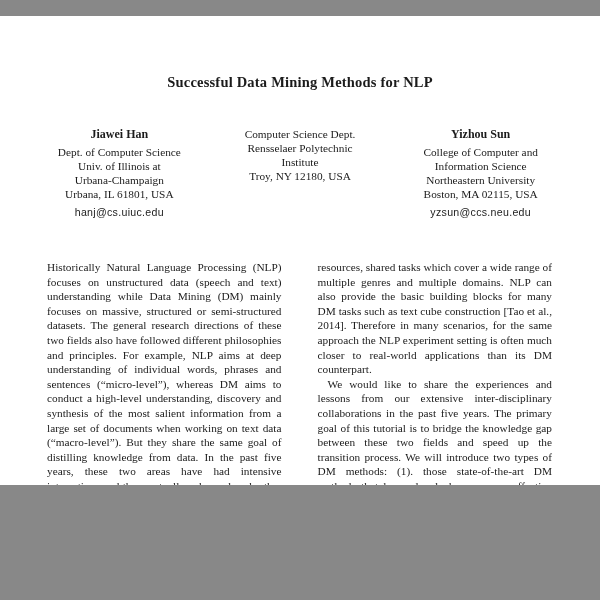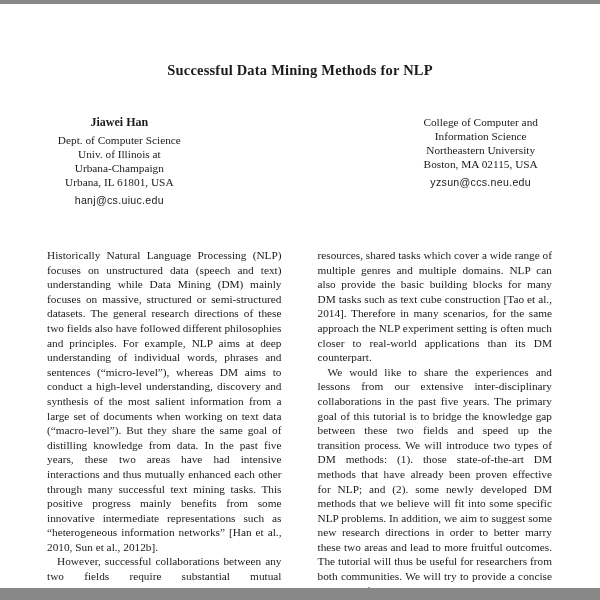--- a/index.html
+++ b/index.html
@@ -1,19 +1,19 @@
 <!DOCTYPE html>
 <html><head>
 <meta charset="utf-8">
 <style>
   html, body { margin: 0; padding: 0; background: #888; }
   .page {
     width: 600px;
-    height: 584px;
-    margin: 4px auto;
+    height: 469px;
+    margin: 16px auto;
     background: #ffffff;
     color: #1b1b1b;
     font-family: "Liberation Serif", "DejaVu Serif", serif;
     overflow: hidden;
     position: relative;
     box-sizing: border-box;
   }
   .title {
     margin-top: 58px;
     text-align: center;
@@ -90,23 +90,28 @@
     <div class="author">
       <div class="name">Jiawei Han</div>
       <div class="affiliation">Dept. of Computer Science
 Univ. of Illinois at
 Urbana-Champaign
 Urbana, IL 61801, USA</div>
       <div class="email">hanj@cs.uiuc.edu</div>
     </div>
 
     <div class="author">
+      <div class="affiliation">Computer Science Dept.
+Rensselaer Polytechnic
+Institute
+Troy, NY 12180, USA</div>
     </div>
 
     <div class="author">
+      <div class="name">Yizhou Sun</div>
       <div class="affiliation">College of Computer and
 Information Science
 Northeastern University
 Boston, MA 02115, USA</div>
       <div class="email">yzsun@ccs.neu.edu</div>
     </div>
 
   </div>
 
   <div class="body-columns">

